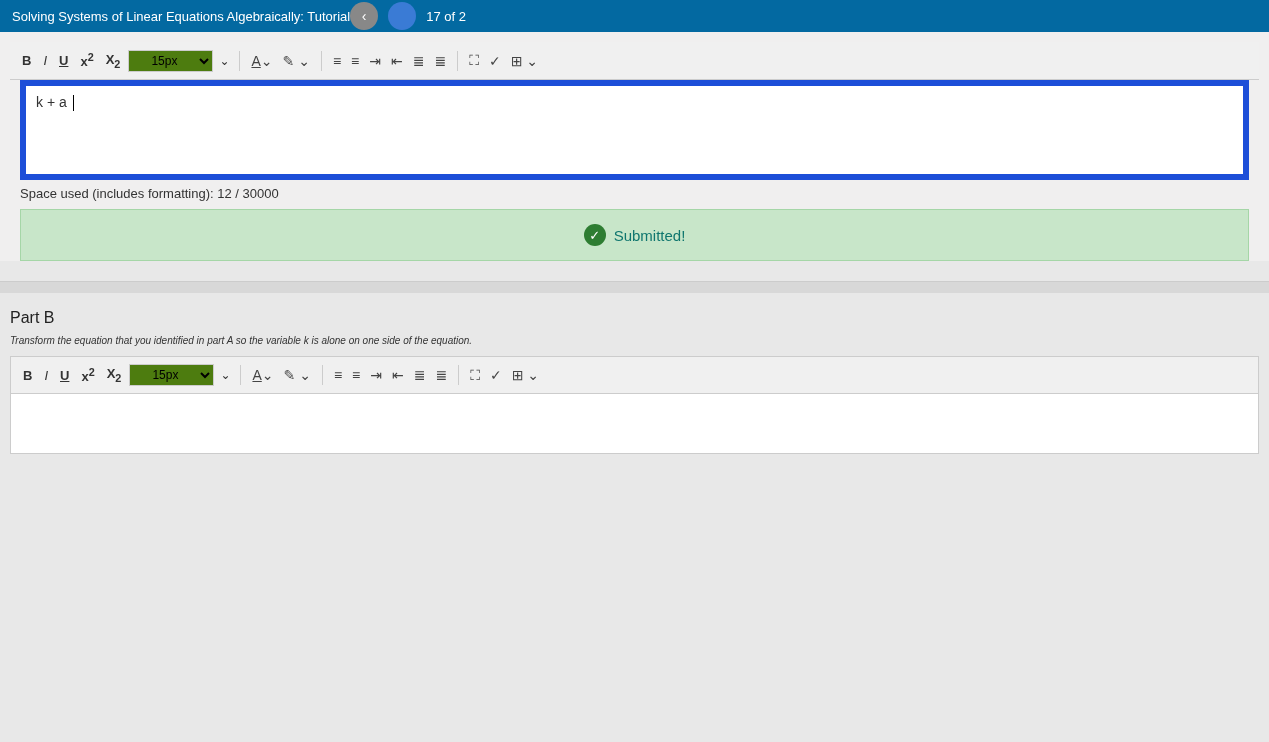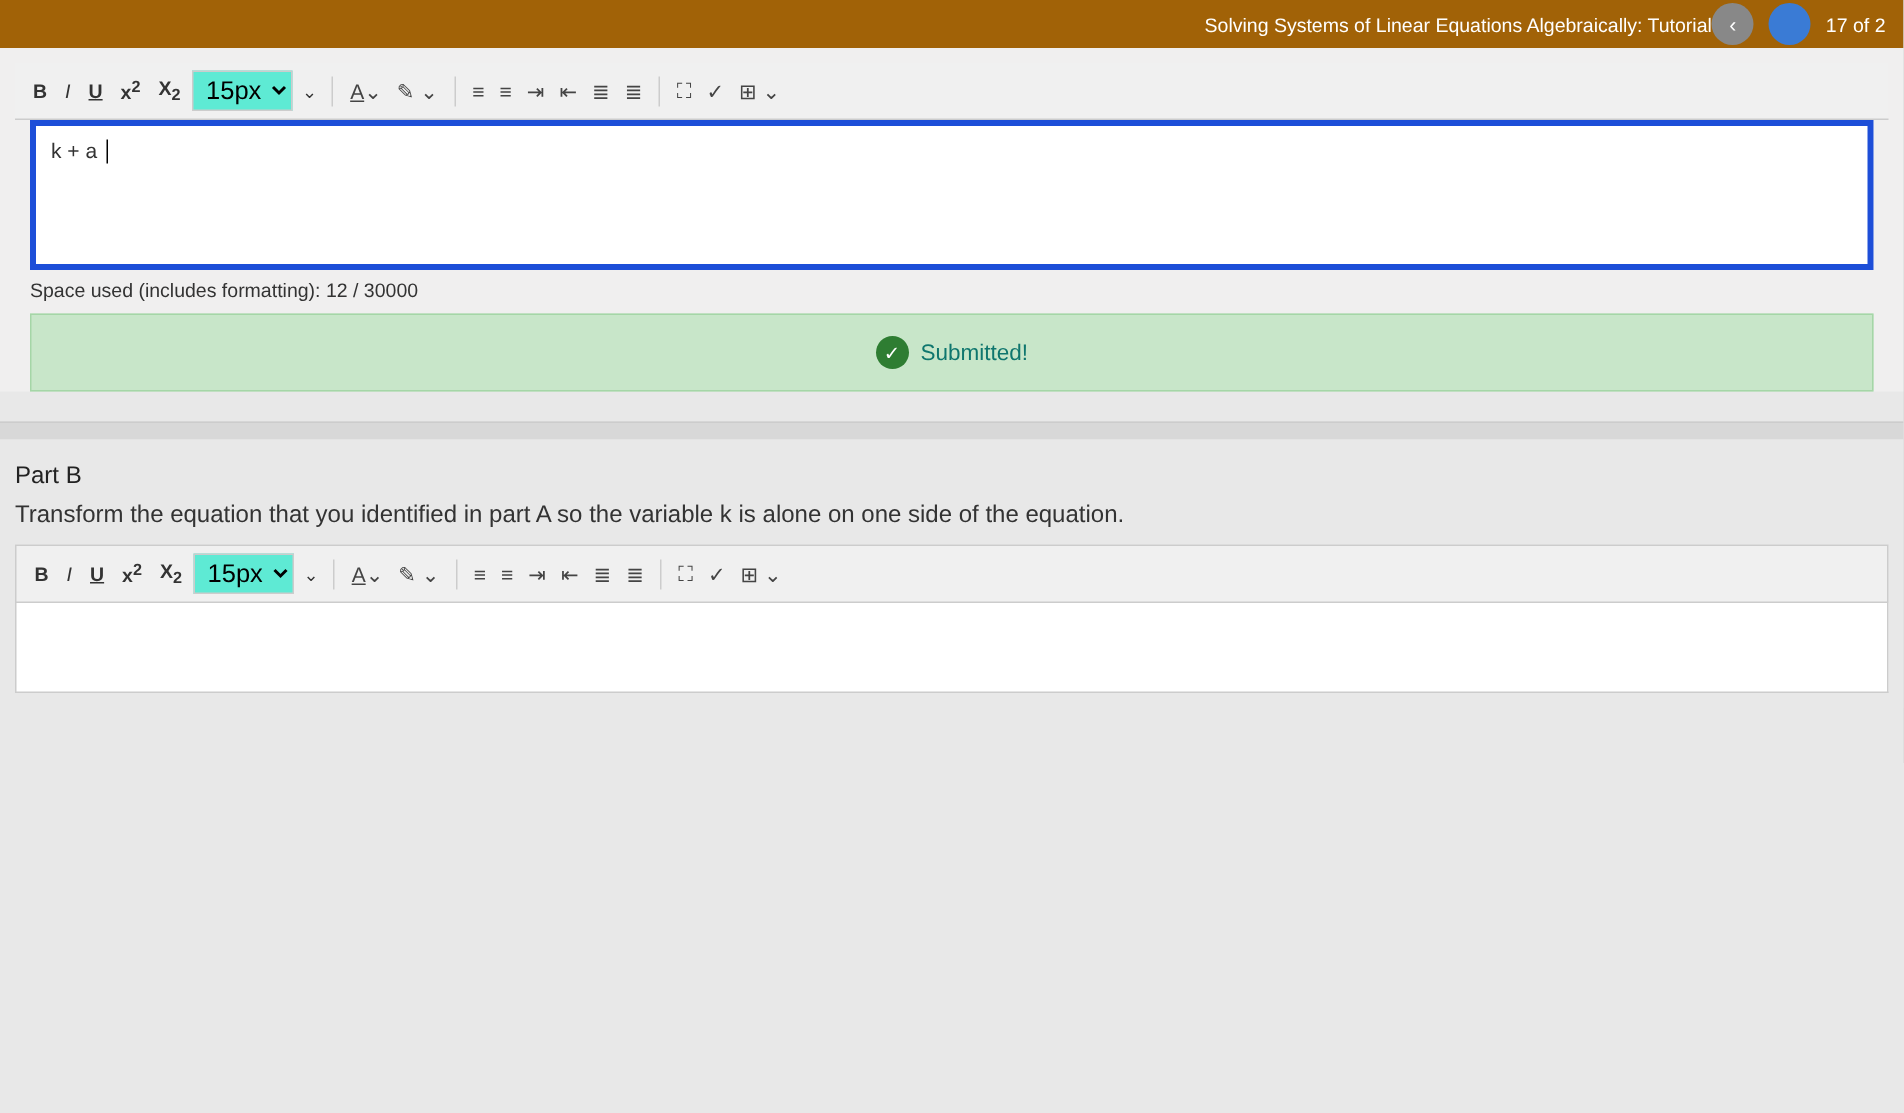--- a/index.html
+++ b/index.html
@@ -5,26 +5,26 @@
     * { box-sizing: border-box; margin: 0; padding: 0; }
     body {
       font-family: Arial, sans-serif;
       background: #d0d0d0;
       width: 1269px;
       min-height: 742px;
       overflow: hidden;
     }
 
     .window-chrome {
-      background: #a16207;
+      background: #0369a1;
       height: 32px;
       display: flex;
       align-items: center;
       padding: 0 12px;
-      justify-content: flex-end;
+      justify-content: flex-start;
     }
 
     .window-title {
       color: #fff;
       font-size: 13px;
       font-weight: normal;
     }
 
     .window-nav {
       display: flex;
@@ -90,23 +90,23 @@
 
     .toolbar-separator {
       width: 1px;
       height: 20px;
       background: #ccc;
       margin: 0 4px;
     }
 
     .font-size-select {
       border: 1px solid #ccc;
-      background: #5eead4;
-      padding: 2px 4px;
-      font-size: 17px;
+      background: #4d7c0f;
+      padding: 2px 18px;
+      font-size: 12px;
       cursor: pointer;
     }
 
     .toolbar-dropdown {
       background: none;
       border: none;
       cursor: pointer;
       font-size: 12px;
       color: #333;
       padding: 2px 2px;
@@ -122,21 +122,21 @@
       display: flex;
       align-items: center;
     }
 
     .underline-a {
       text-decoration: underline;
     }
 
     .editor-area {
       background: #fff;
-      border: 4px solid #1d4ed8;
+      border: 6px solid #1d4ed8;
       margin: 0 10px;
       min-height: 100px;
       padding: 8px 10px;
       font-size: 14px;
       color: #333;
       position: relative;
     }
 
     .editor-cursor {
       display: inline-block;
@@ -207,23 +207,24 @@
     }
 
     .part-b-title {
       font-size: 16px;
       font-weight: normal;
       color: #222;
       margin-bottom: 8px;
     }
 
     .part-b-desc {
-      font-size: 16px;
+      font-size: 10px;
       color: #333;
       margin-bottom: 10px;
+      font-style: italic;
     }
 
     .part-b-toolbar {
       background: #f0f0f0;
       border-bottom: 1px solid #ccc;
       padding: 5px 8px;
       display: flex;
       align-items: center;
       gap: 4px;
       min-height: 38px;

